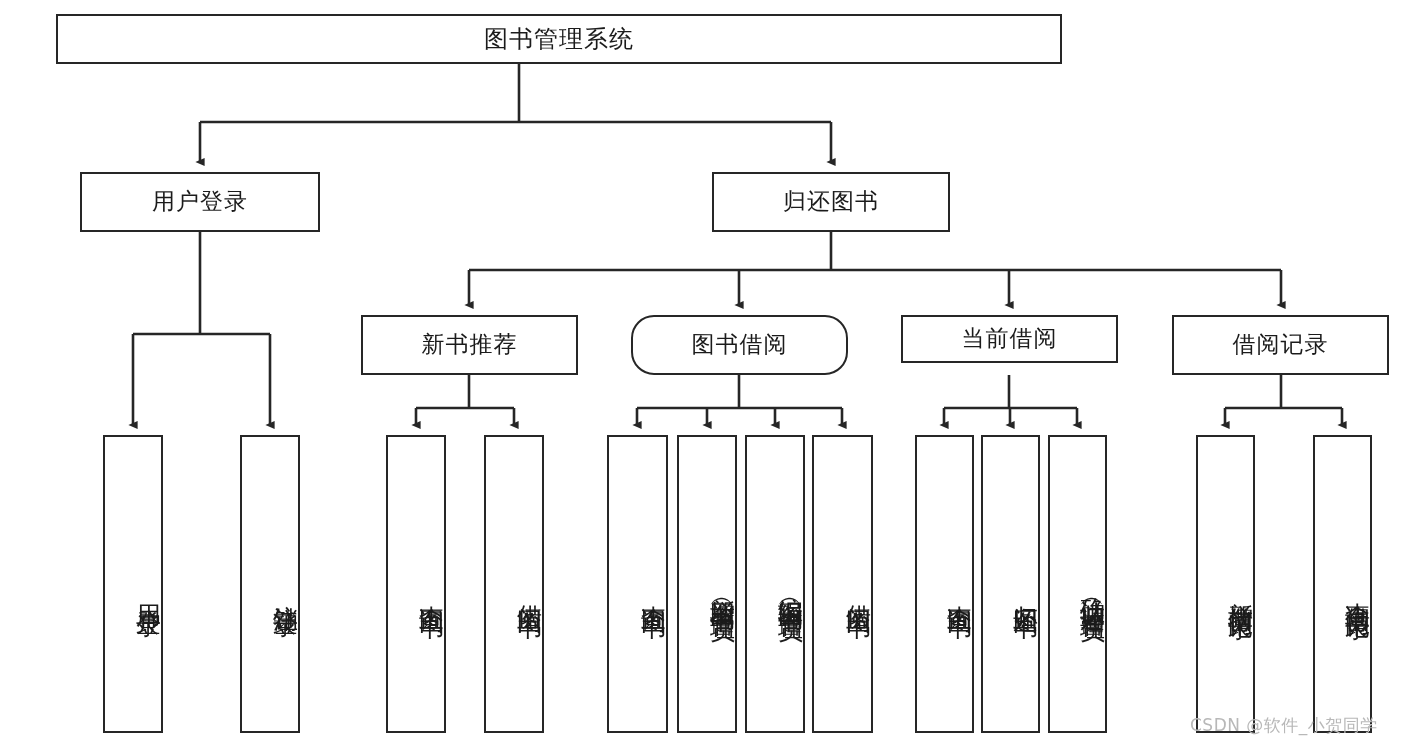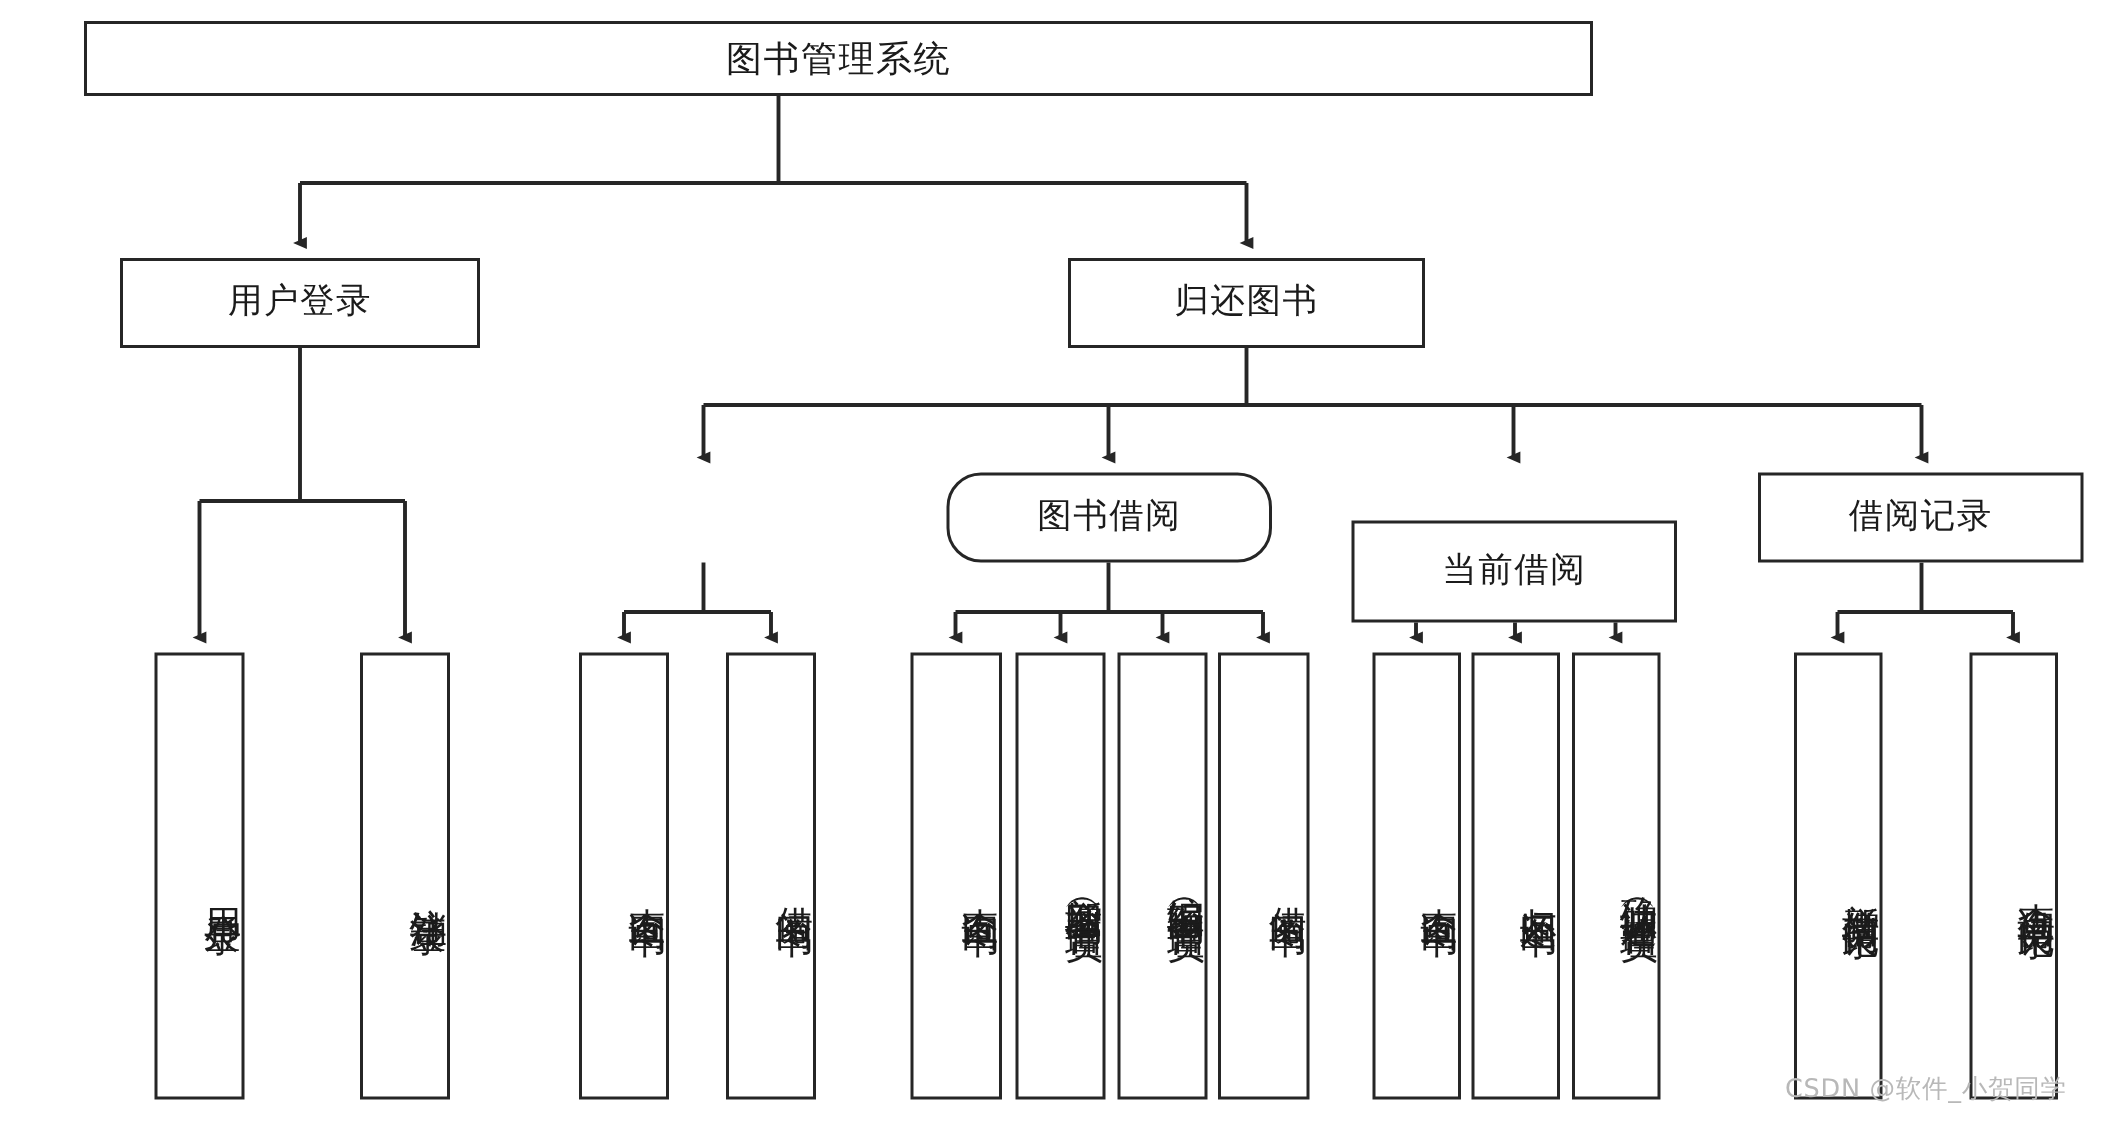--- a/index.html
+++ b/index.html
@@ -125,24 +125,27 @@
     <span>图书管理系统</span>
   </div>
 
   <div class="node node-h" style="left:80px; top:172px; width:240px; height:60px;">
     <span>用户登录</span>
   </div>
   <div class="node node-h" style="left:712px; top:172px; width:238px; height:60px;">
     <span>归还图书</span>
   </div>
 
+  <div class="node node-h" style="left:361px; top:315px; width:217px; height:60px;">
+    <span>新书推荐</span>
+  </div>
   <div class="node node-h" style="left:631px; top:315px; width:217px; height:60px;border-radius:23px;">
     <span>图书借阅</span>
   </div>
-  <div class="node node-h" style="left:901px; top:315px; width:217px; height:68px;margin-top:32px;">
+  <div class="node node-h" style="left:901px; top:315px; width:217px; height:48px;">
     <span>当前借阅</span>
   </div>
   <div class="node node-h" style="left:1172px; top:315px; width:217px; height:60px;">
     <span>借阅记录</span>
   </div>
 
   <div class="node node-v" style="left:103px; top:435px; width:60px; height:298px;">
     <span class="vtext">用户登录</span>
   </div>
   <div class="node node-v" style="left:240px; top:435px; width:60px; height:298px;">

